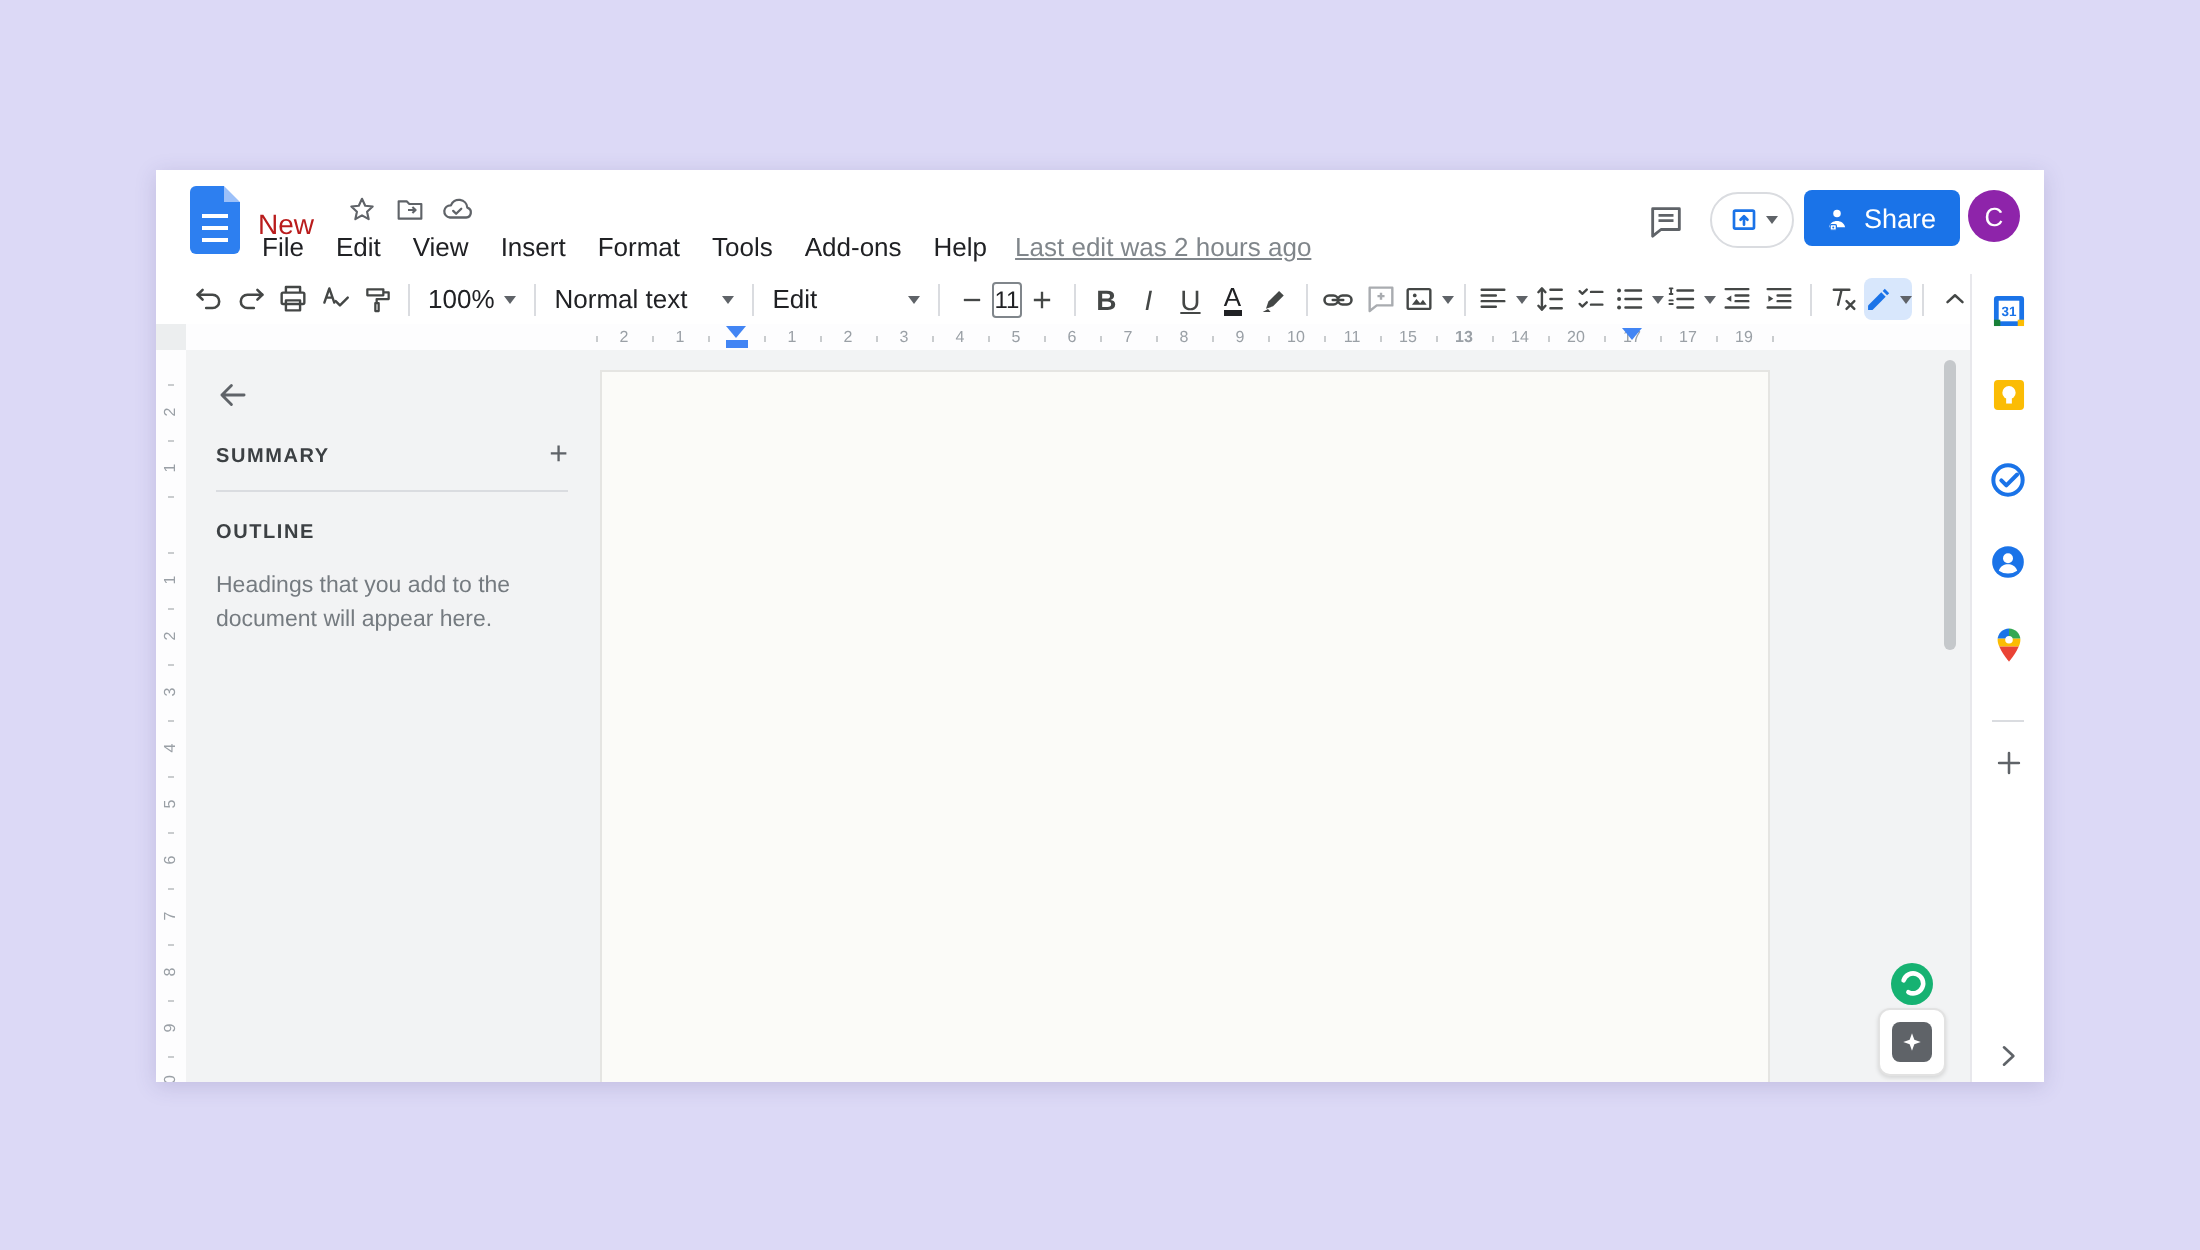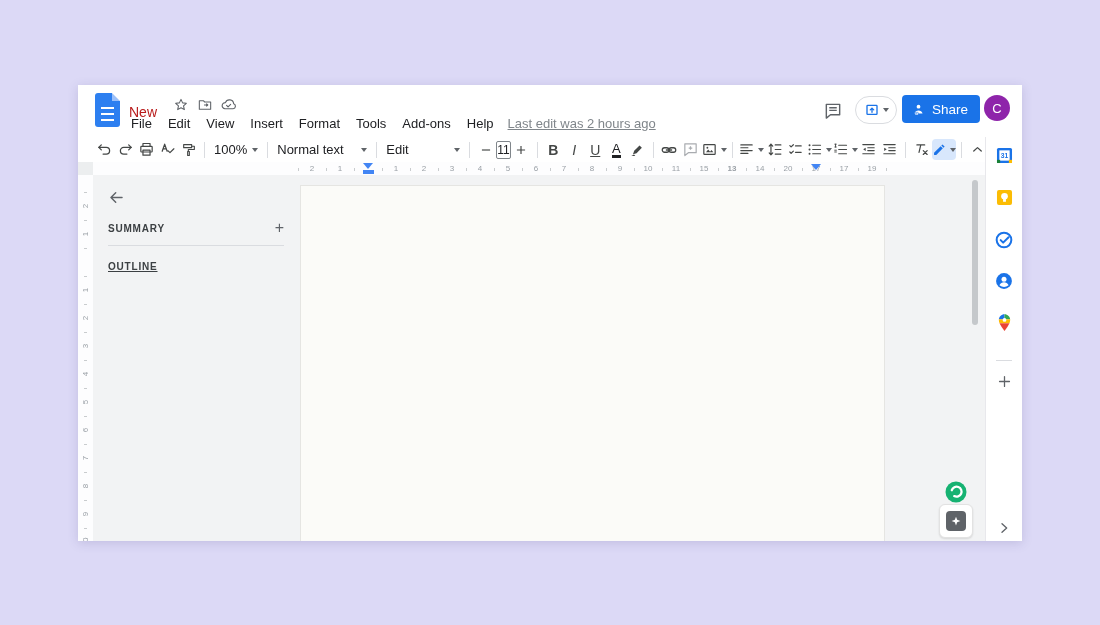--- a/index.html
+++ b/index.html
@@ -52,21 +52,21 @@
   .content{position:absolute;left:0;top:90px;width:907px;height:366px;background:#f2f3f4;overflow:hidden;}
   .vruler{position:absolute;left:0;top:0;width:15px;height:100%;background:#fdfdfe;}
   .vnum{position:absolute;width:15px;height:10px;line-height:10px;text-align:center;font-size:8px;color:#9aa0a6;transform:rotate(-90deg);}
   .vtick{position:absolute;left:6px;width:3px;height:1px;background:#c9ccce;}
   .outline-panel{position:absolute;left:15px;top:0;width:205px;height:100%;}
   .back-arrow{position:absolute;left:13px;top:12px;width:20px;height:20px;display:flex;align-items:center;justify-content:center;}
   .summary-row{position:absolute;left:15px;right:14px;top:46px;display:flex;align-items:center;justify-content:space-between;}
   .panel-h{font-size:10px;font-weight:700;letter-spacing:.8px;color:#3c4043;}
   .add-plus{font-size:16px;color:#5f6368;line-height:14px;}
   .panel-divider{position:absolute;left:15px;right:14px;top:70px;height:1px;background:#dadce0;}
-  .outline-h{position:absolute;left:15px;top:86px;text-decoration:underline;}
+  .outline-h{position:absolute;left:15px;top:86px;}
   .outline-msg{position:absolute;left:15px;top:110px;width:152px;font-size:11.5px;line-height:1.45;color:#757b80;}
   .page{position:absolute;left:222px;top:10px;width:585px;height:380px;background:#fbfbf8;
        border:1px solid #e5e5e2;border-bottom:none;box-sizing:border-box;}
   .scroll-thumb{position:absolute;left:894px;top:5px;width:6px;height:145px;background:#c5c8cb;border-radius:3px;}
   .help-circle{position:absolute;left:866px;top:305px;width:24px;height:24px;}
   .explore-btn{position:absolute;left:861px;top:329px;width:32px;height:32px;background:#fff;border:1px solid #e2e2e2;
        border-radius:6px;box-shadow:0 1px 2px rgba(0,0,0,.12);display:flex;align-items:center;justify-content:center;}
   .explore-badge{width:20px;height:20px;background:#5f6368;border-radius:4px;display:flex;align-items:center;justify-content:center;}
   
   .side-panel{position:absolute;left:907px;top:52px;width:37px;height:404px;background:#fff;border-left:1px solid #e8e8ec;box-sizing:border-box;}
@@ -392,20 +392,21 @@
         <svg width="19" height="19" viewBox="0 0 24 24" fill="none" stroke="#5f6368" stroke-width="1.8" stroke-linecap="round" stroke-linejoin="round">
           <path d="M19 12H5M11 6l-6 6 6 6"></path>
           </svg>
       </div>
       <div class="summary-row">
         <span class="panel-h">SUMMARY</span>
         <span class="add-plus">+</span>
       </div>
       <div class="panel-divider"></div>
       <div class="outline-h panel-h">OUTLINE</div>
+      <div class="outline-msg">Headings that you add to the document will appear here.</div>
     </div>
 
     <div class="page"></div>
     <div class="scroll-thumb"></div>
 
     <div class="help-circle">
       <svg width="24" height="24" viewBox="0 0 24 24">
         <circle cx="12" cy="12" r="10.5" fill="var(--green,#16b272)"></circle>
         <path d="M7.8 10.2a5 5 0 1 1 2.4 5.9" fill="none" stroke="#fff" stroke-width="2.3" stroke-linecap="round"></path>
         </svg>

